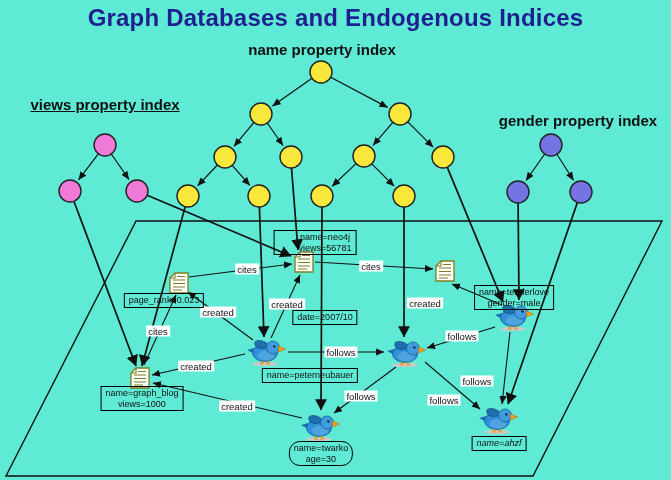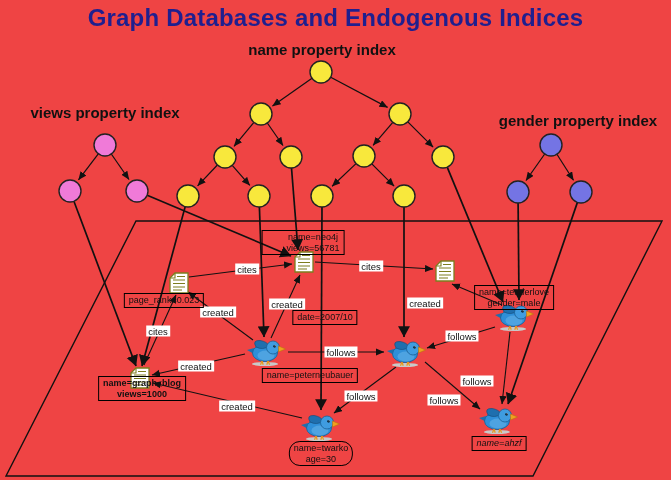--- a/index.html
+++ b/index.html
@@ -1,16 +1,16 @@
 <!DOCTYPE html>
 <html><head>
 <meta charset="utf-8">
 <style>
   html,body{margin:0;padding:0;background:#fff;}
-  .stage{position:relative;width:671px;height:480px;background:#ef4444;overflow:hidden;
+  .stage{position:relative;width:671px;height:480px;background:#5eead4;overflow:hidden;
          font-family:"Liberation Sans","DejaVu Sans",sans-serif;}
   .title{position:absolute;left:0;top:4px;width:671px;text-align:center;
          font-size:24px;font-weight:bold;letter-spacing:0.2px;color:var(--title_color,#1f1f8f);}
   .tree-label{position:absolute;transform:translateX(-50%);font-size:15px;font-weight:bold;
               color:#111;white-space:nowrap;}
   svg{position:absolute;left:0;top:0;}
   .tree-edge{stroke:#111;stroke-width:1.2;fill:none;}
   .index-line{stroke:#111;stroke-width:1.7;fill:none;}
   .graph-edge{stroke:#111;stroke-width:1.1;fill:none;}
   .plane{fill:none;stroke:#111;stroke-width:1.4;}
@@ -25,21 +25,21 @@
           font-size:9.5px;color:#111;padding:0 2px;white-space:nowrap;}
 </style>
 </head>
 <body style="--title_color: #1f1f8f; --name_index_node: #f8e83c; --views_index_node: #f07ad8; --gender_index_node: #7474e4; --doc_icon_olive: #7d7d1e; --bird_blue: #2f8fd8;">
 
 <div class="stage">
 
   <div class="title">Graph Databases and Endogenous Indices</div>
 
   <div class="tree-label" style="left:322px;top:41px;">name property index</div>
-  <div class="tree-label" style="left:105px;top:104px;">views property index</div>
+  <div class="tree-label" style="left:105px;top:96px;text-decoration:underline;">views property index</div>
   <div class="tree-label" style="left:578px;top:112px;">gender property index</div>
 
   <svg width="671" height="480" viewBox="0 0 671 480">
     <defs>
       <marker id="mS" markerWidth="8" markerHeight="8" refX="6.8" refY="3" orient="auto">
         <path d="M0,0 L7,3 L0,6 Z" fill="#111"></path>
         </marker>
       <marker id="mM" markerWidth="9" markerHeight="9" refX="7.3" refY="3.25" orient="auto">
         <path d="M0,0 L7.5,3.25 L0,6.5 Z" fill="#111"></path>
         </marker>
@@ -164,38 +164,38 @@
   <div class="elabel" style="left:218px;top:312px;">created</div>
   <div class="elabel" style="left:196px;top:366px;">created</div>
   <div class="elabel" style="left:237px;top:406px;">created</div>
   <div class="elabel" style="left:425px;top:303px;">created</div>
   <div class="elabel" style="left:341px;top:352px;">follows</div>
   <div class="elabel" style="left:462px;top:336px;">follows</div>
   <div class="elabel" style="left:361px;top:396px;">follows</div>
   <div class="elabel" style="left:444px;top:400px;">follows</div>
   <div class="elabel" style="left:477px;top:381px;">follows</div>
 
-  <div class="pbox" style="left:303px;top:230px;padding-left:24px;">
+  <div class="pbox" style="left:315px;top:230px;padding-left:24px;">
     <div>name=neo4j</div>
     <div>views=56781</div>
   </div>
   <div class="pbox" style="left:164px;top:257px;margin-top:36px;">
     <div>page_rank=0.023</div>
   </div>
   <div class="pbox" style="left:325px;top:310px;">
     <div>date=2007/10</div>
   </div>
   <div class="pbox" style="left:514px;top:285px;">
     <div>name=tenderlove</div>
     <div>gender=male</div>
   </div>
   <div class="pbox" style="left:310px;top:368px;">
     <div>name=peterneubauer</div>
   </div>
-  <div class="pbox" style="left:142px;top:376px;font-weight:bold;">
+  <div class="pbox" style="left:142px;top:386px;">
     <div>name=graph_blog</div>
     <div>views=1000</div>
   </div>
   <div class="pbox" style="left:321px;top:441px;border-radius:11px;">
     <div>name=twarko</div>
     <div>age=30</div>
   </div>
   <div class="pbox" style="left:499px;top:436px;font-style:italic;">
     <div>name=ahzf</div>
   </div>

